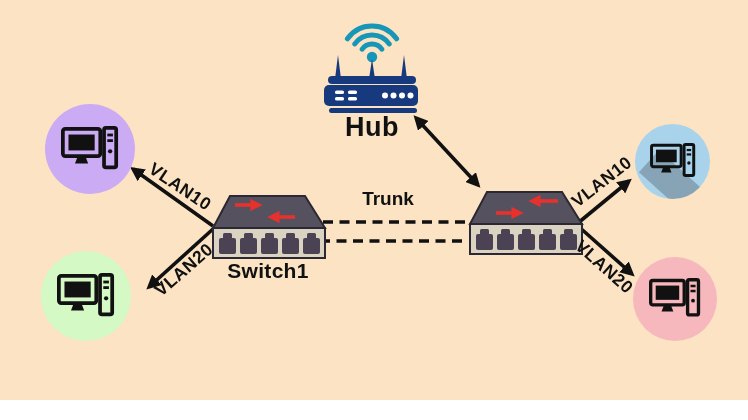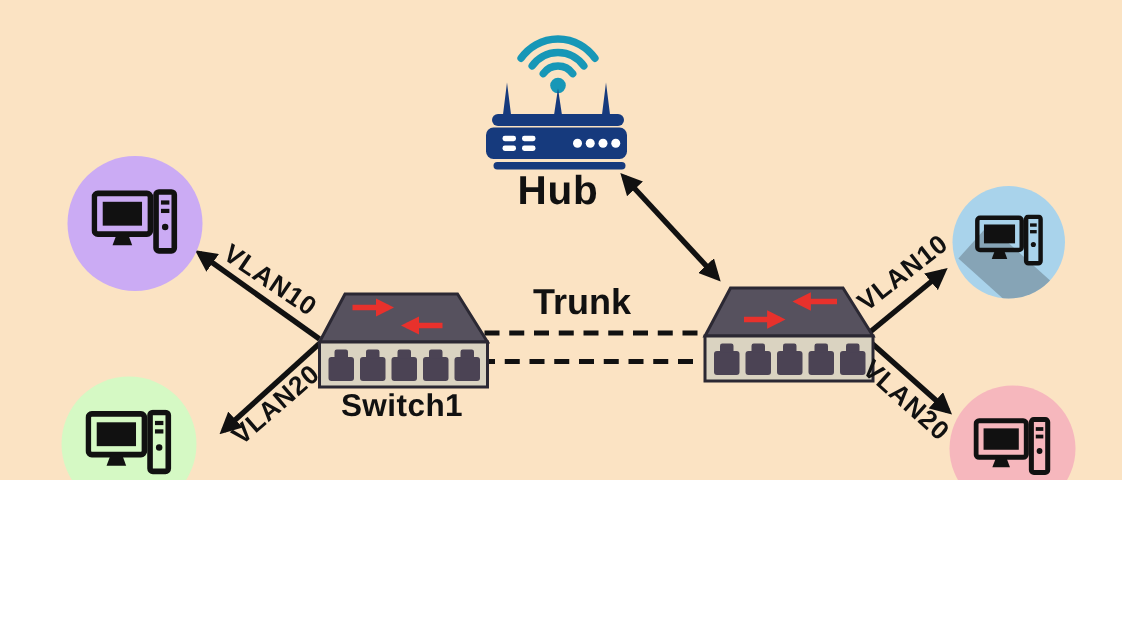--- a/index.html
+++ b/index.html
@@ -1,25 +1,25 @@
 <!DOCTYPE html>
 <html><head>
 <meta charset="utf-8">
 <style>
   html,body{margin:0;padding:0;}
   .canvas{
-    position:relative;width:748px;height:320px;overflow:hidden;
+    position:relative;width:748px;height:400px;overflow:hidden;
     background:#fbe3c3;
     font-family:"Liberation Sans",sans-serif;
   }
   .abs{position:absolute;}
   .label{position:absolute;color:#111;font-weight:800;text-align:center;}
   .hub-label{font-size:27px;letter-spacing:.5px;}
   .switch-label{font-size:21px;letter-spacing:.3px;}
-  .trunk-label{font-size:24px;}
+  .trunk-label{font-size:19px;}
   .vlan-label{
     font-size:17.5px;letter-spacing:.6px;white-space:nowrap;
     transform:translate(-50%,-50%) rotate(var(--r));
   }
   .endpoint-circle{
     position:absolute;border-radius:50%;overflow:hidden;
     display:flex;align-items:center;justify-content:center;
   }
   .long-shadow{
     position:absolute;left:24px;top:26px;width:86px;height:30px;

